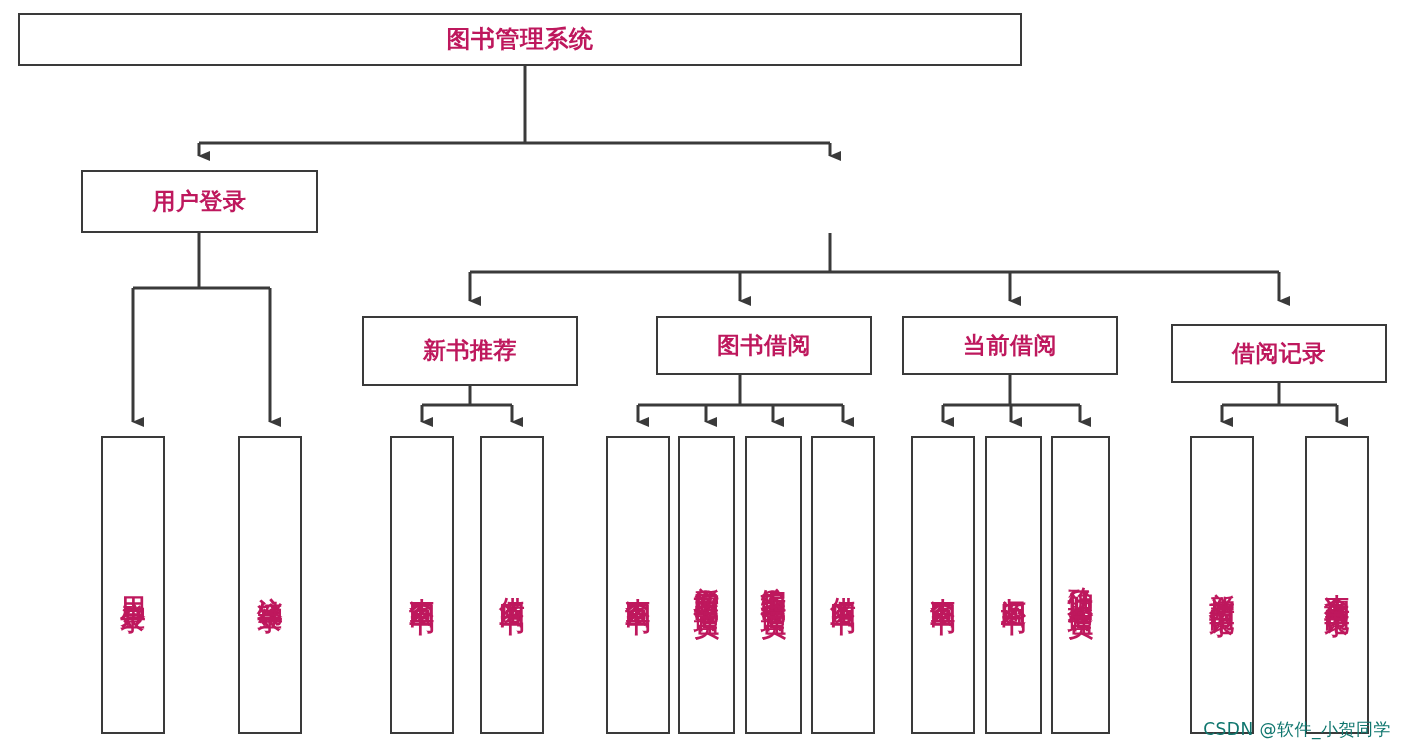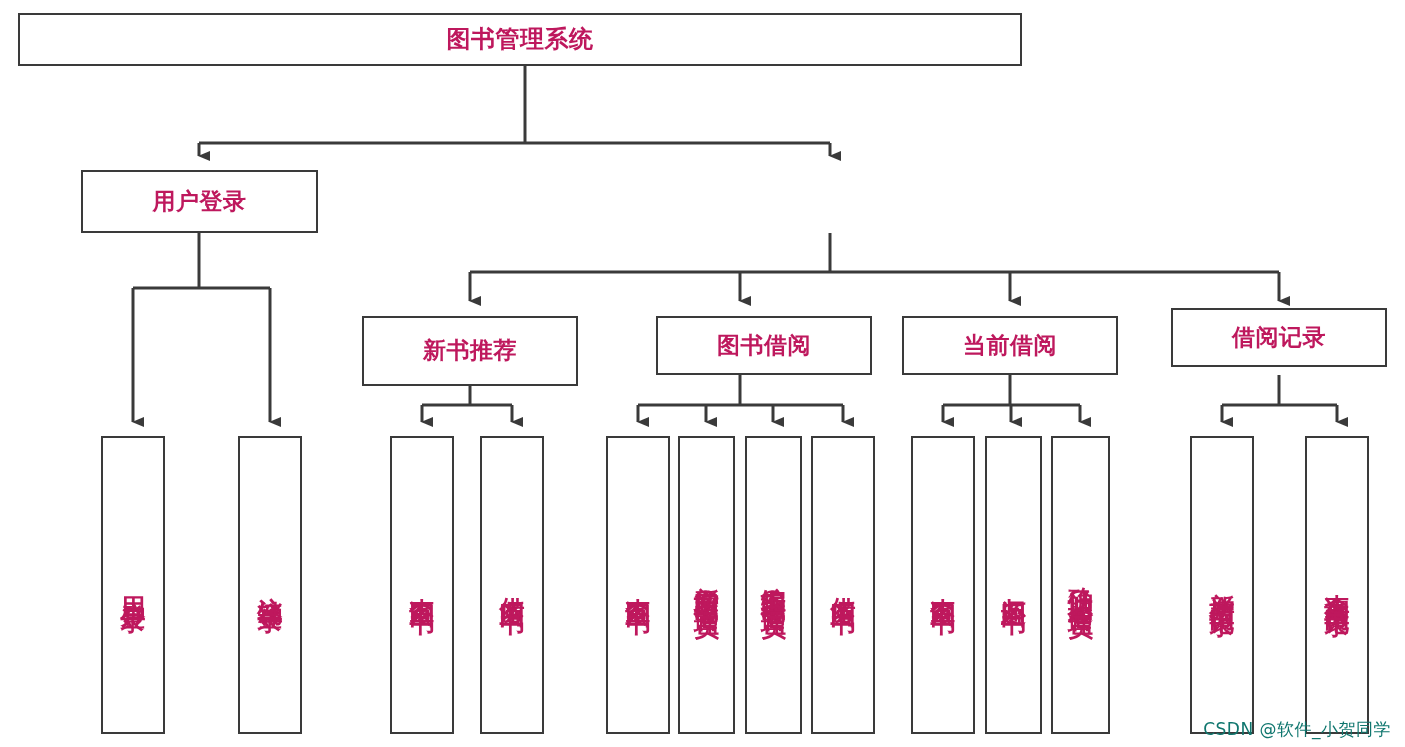--- a/index.html
+++ b/index.html
@@ -145,21 +145,21 @@
 
   <div class="node horiz" style="left:362px; top:316px; width:216px; height:70px;">
     <span class="node-label">新书推荐</span>
   </div>
   <div class="node horiz" style="left:632px; top:316px; width:216px; height:59px;margin-left:24px;">
     <span class="node-label">图书借阅</span>
   </div>
   <div class="node horiz" style="left:902px; top:316px; width:216px; height:59px;">
     <span class="node-label">当前借阅</span>
   </div>
-  <div class="node horiz" style="left:1171px; top:308px; width:216px; height:59px;">
+  <div class="node horiz" style="left:1171px; top:324px; width:216px; height:59px;">
     <span class="node-label">借阅记录</span>
   </div>
 
   <div class="node vert" style="left:101px; top:436px; width:64px; height:298px;">
     <span class="node-label">用户登录</span>
   </div>
   <div class="node vert" style="left:238px; top:436px; width:64px; height:298px;">
     <span class="node-label">注销登录</span>
   </div>
 

